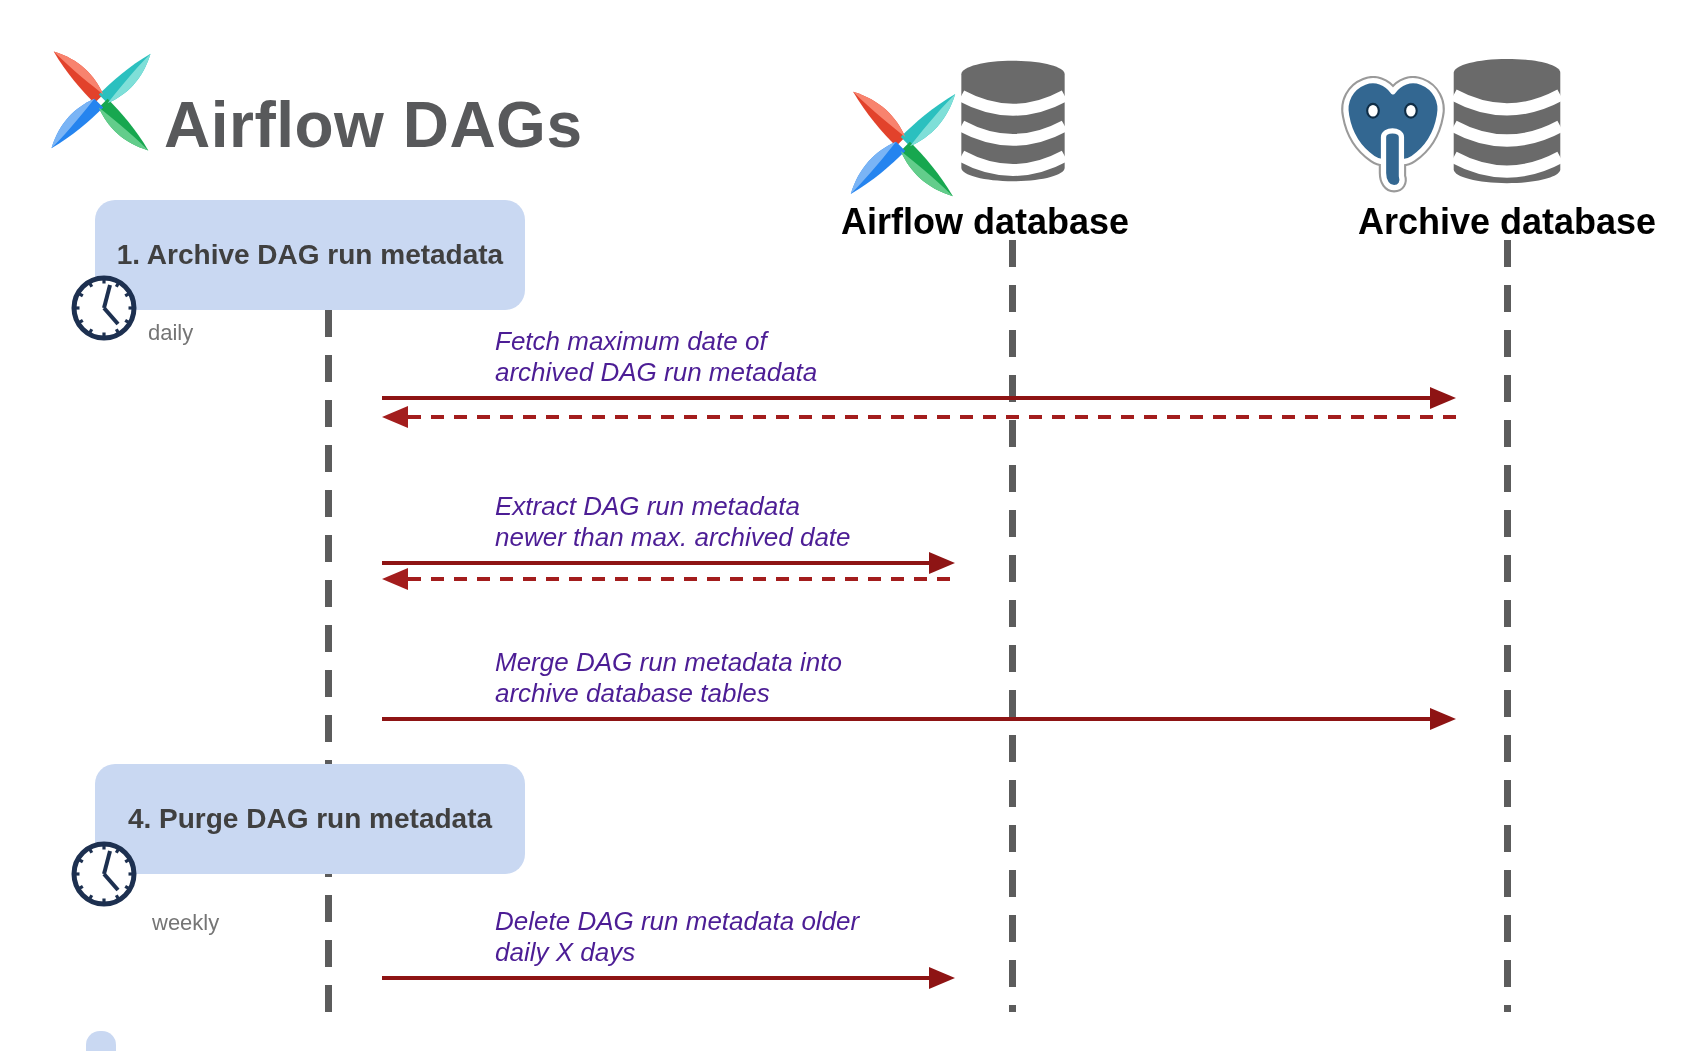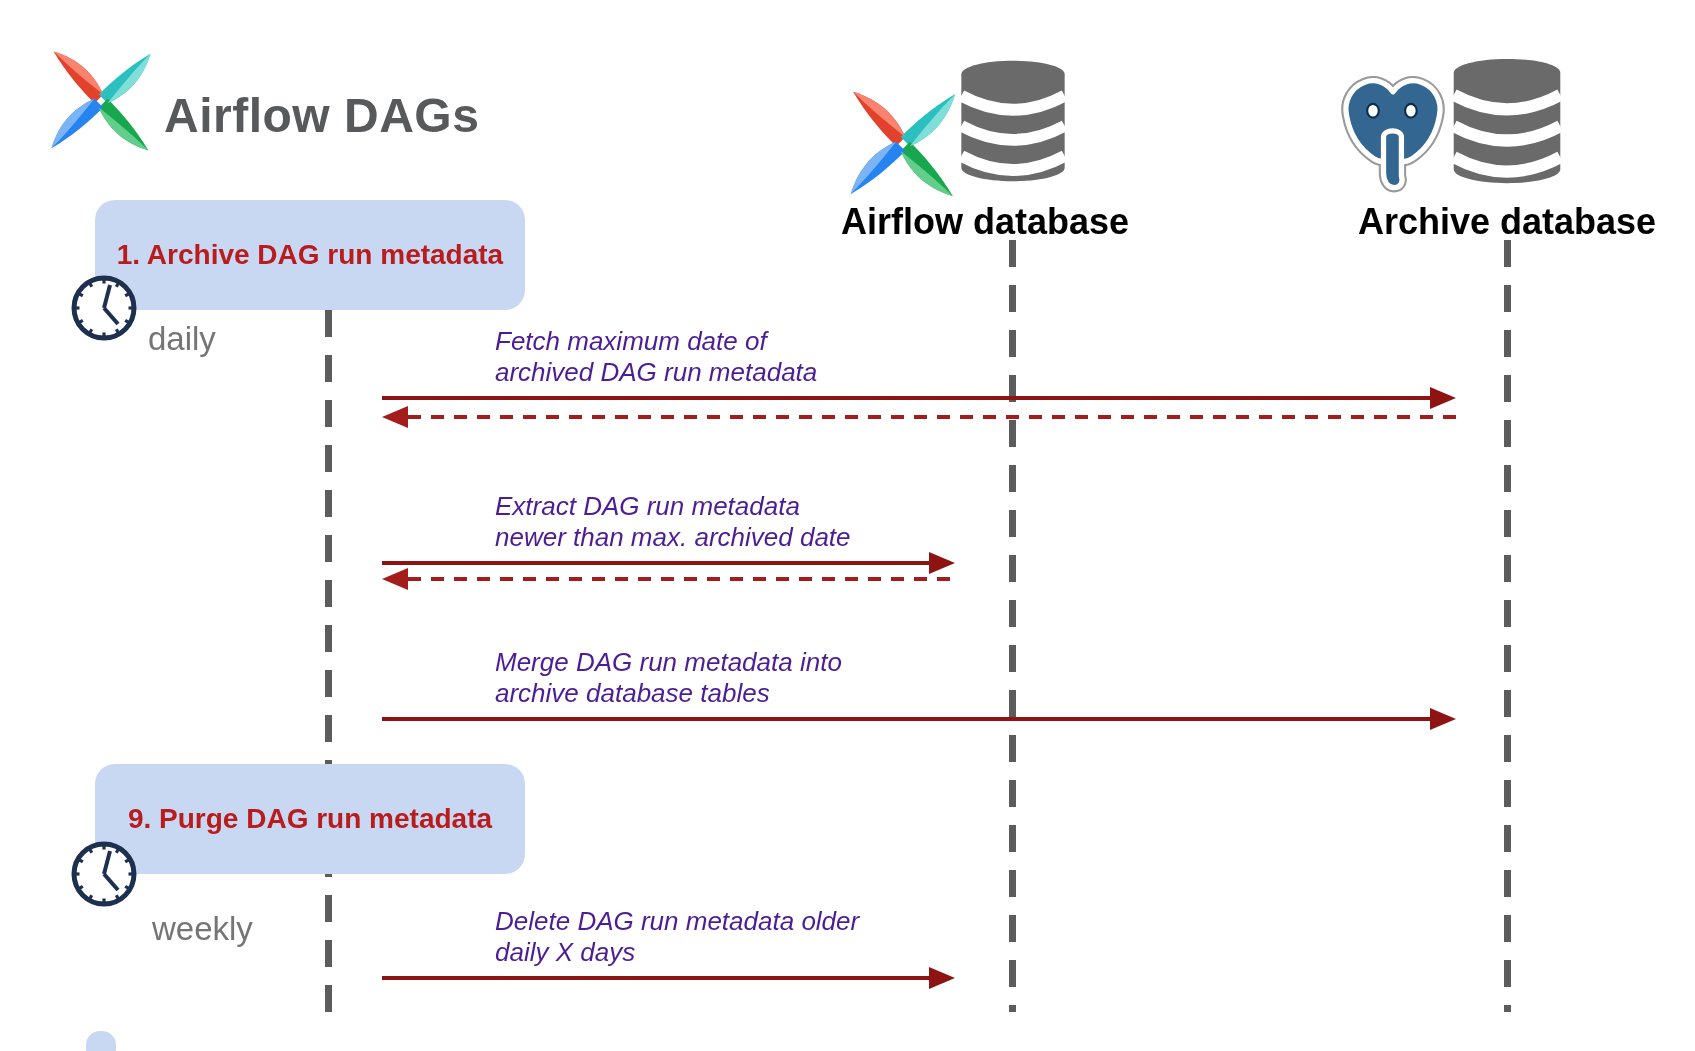--- a/index.html
+++ b/index.html
@@ -1,48 +1,48 @@
 <!DOCTYPE html>
 <html style="--arrow_red: #8e1414; --arrow_red_dash: #a31d1d; --box_blue: #c9d8f2; --lifeline_gray: #5c5c5c; --title_gray: #58595b; --schedule_gray: #757575; --db_gray: #6a6a6a; --postgres_blue: #336791; --postgres_outline: #9a9a9a; --clock_navy: #1d3050; --logo_red: #e2422b; --logo_red_light: #f8836e; --logo_teal: #2bc0bf; --logo_teal_light: #7fdfd8; --logo_green: #17a74f; --logo_green_light: #63cd8b; --logo_blue: #2584ef; --logo_blue_light: #7ab4f5;"><head>
 <meta charset="utf-8">
 <style>
   html,body{margin:0;padding:0;background:#ffffff;}
   body{font-family:"Liberation Sans", sans-serif;}
   .canvas{position:relative;width:1695px;height:1051px;background:#ffffff;overflow:hidden;}
 
   
   .logo-big{position:absolute;left:46px;top:46px;width:110px;height:110px;}
-  .page-title{position:absolute;left:164px;top:88px;font-size:48px;font-weight:bold;color:var(--title_gray);letter-spacing:.5px;}
+  .page-title{position:absolute;left:164px;top:88px;font-size:64px;font-weight:bold;color:var(--title_gray);letter-spacing:.5px;}
 
   
   .actor-label{position:absolute;top:201px;width:310px;text-align:center;font-size:36px;font-weight:bold;color:#000;}
   .pinwheel-small{position:absolute;left:845px;top:86px;width:116px;height:116px;}
   .cyl-airflow{position:absolute;left:953px;top:57px;width:120px;height:127px;}
   .pg-logo{position:absolute;left:1338px;top:76px;width:110px;height:118px;}
   .cyl-archive{position:absolute;left:1446px;top:55px;width:122px;height:131px;}
   .label-airflow{left:830px;}
   .label-archive{left:1352px;}
 
   
   .lifeline{position:absolute;width:7px;z-index:1;
     background:repeating-linear-gradient(180deg,var(--lifeline_gray) 0 27px,transparent 27px 45px);}
   .lifeline-dag{left:325px;top:310px;height:702px;}
   .lifeline-airflow{left:1009px;top:240px;height:772px;}
   .lifeline-archive{left:1504px;top:240px;height:772px;}
 
   
   .step-box{position:absolute;left:95px;width:430px;height:110px;background:var(--box_blue);
     border-radius:20px;display:flex;align-items:center;justify-content:center;z-index:2;}
-  .step-box .step-label{font-size:28px;font-weight:bold;color:#b91c1c;}
+  .step-box .step-label{font-size:28px;font-weight:bold;color:#404040;}
   .box-1{top:200px;}
   .box-2{top:764px;}
   .clock{position:absolute;left:69px;width:70px;height:70px;z-index:3;}
   .clock-1{top:273px;}
   .clock-2{top:839px;}
-  .schedule{position:absolute;font-size:33px;color:var(--schedule_gray);z-index:3;}
+  .schedule{position:absolute;font-size:22px;color:var(--schedule_gray);z-index:3;}
   .sched-1{left:148px;top:320px;}
   .sched-2{left:152px;top:910px;}
 
   
   .msg-text{position:absolute;left:495px;font-size:26px;font-style:italic;color:#4c1d95;line-height:31px;z-index:2;}
   .arrow{position:absolute;height:4px;background:var(--arrow_red);z-index:2;}
   .arrow .head-r{position:absolute;right:-26px;top:-9px;width:0;height:0;
     border-left:26px solid var(--arrow_red);border-top:11px solid transparent;border-bottom:11px solid transparent;}
   .arrow-dashed{position:absolute;height:4px;z-index:2;
     background:repeating-linear-gradient(90deg,var(--arrow_red_dash) 0 13px,transparent 13px 23px);}
@@ -182,21 +182,21 @@
 
   <div class="msg-text t-merge">
     <div>Merge DAG run metadata into</div>
     <div>archive database tables</div>
   </div>
   <div class="arrow a-merge">
       <span class="head-r"></span>
     </div>
 
   <div class="step-box box-2">
-    <span class="step-label">9. Purge DAG run metadata</span>
+    <span class="step-label">4. Purge DAG run metadata</span>
   </div>
   <svg class="clock clock-2">
       <use href="#clock"></use>
     </svg>
   <div class="schedule sched-2">weekly</div>
 
   <div class="msg-text t-delete">
     <div>Delete DAG run metadata older</div>
     <div>daily X days</div>
   </div>

